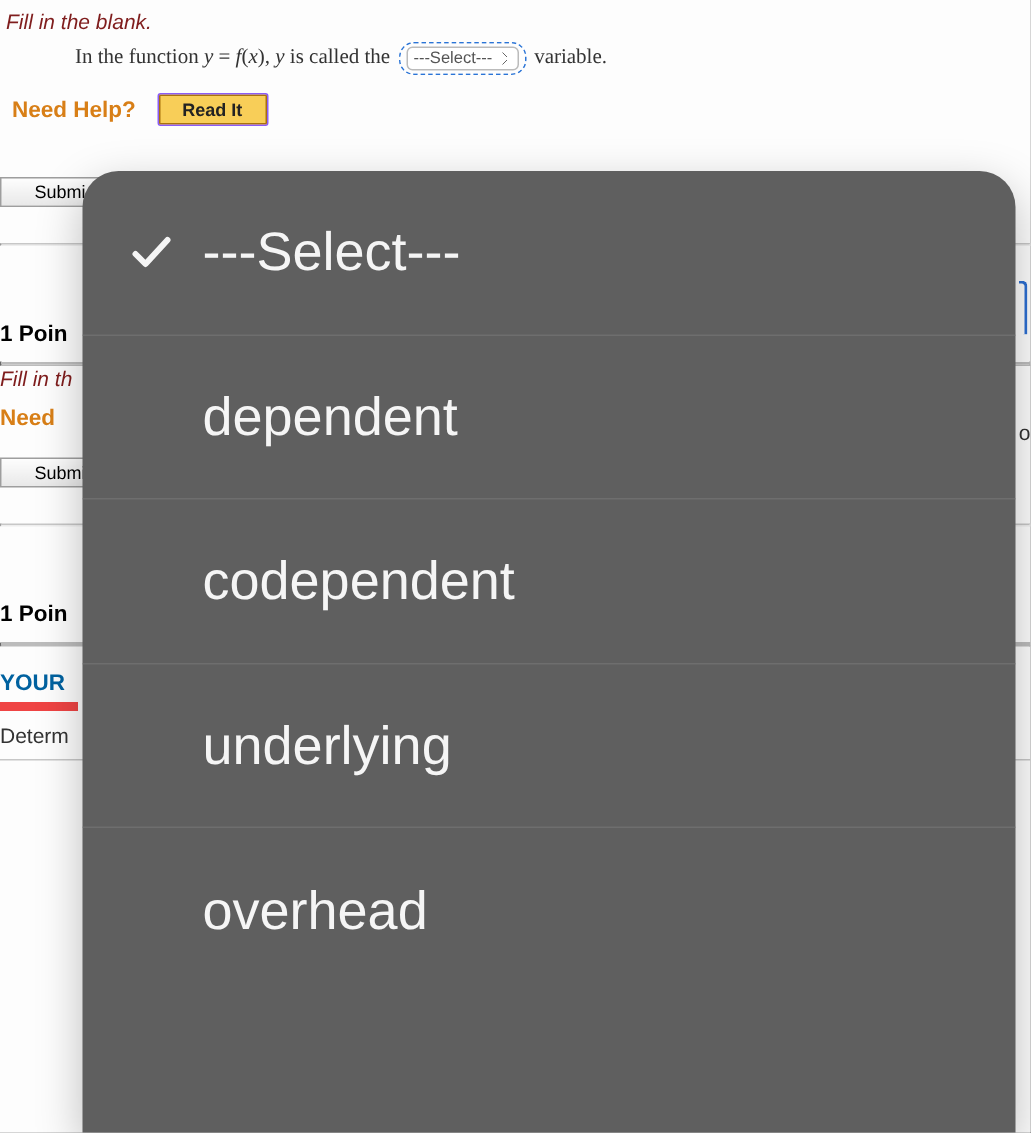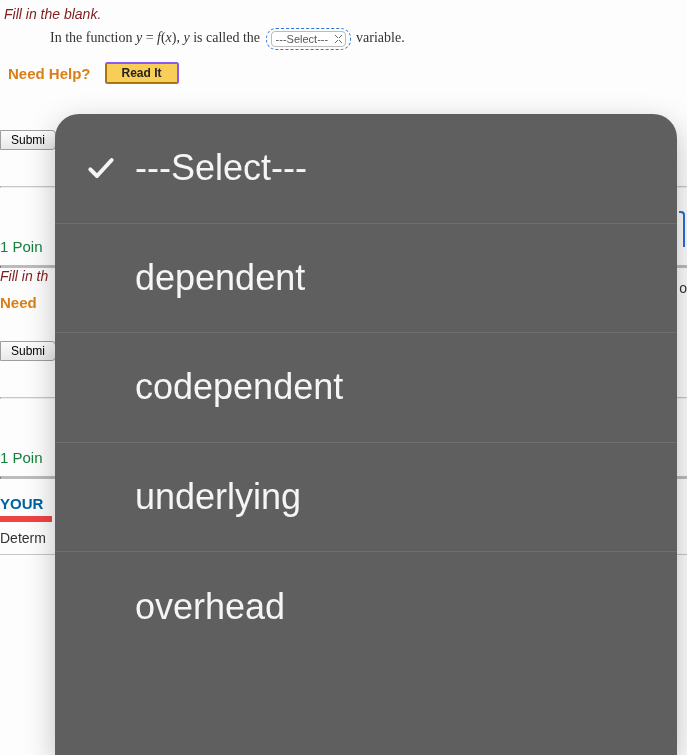--- a/index.html
+++ b/index.html
@@ -78,39 +78,39 @@
     font-size: 12px;
     padding: 3px 16px;
     border-radius: 2px;
     cursor: pointer;
   }
   .submit-btn {
     font-size: 12px;
     background: linear-gradient(#fdfdfd, #e8e8e8);
     border: 1px solid #9e9e9e;
     border-radius: 4px;
-    padding: 2px 10px;
-    margin: 12px;
+    padding: 2px 22px;
+    margin: 0;
     cursor: pointer;
   }
   .divider {
     border-top: 1px solid #c7c7c7;
     margin: 0;
   }
   .divider.thick { border-top-width: 2px; border-color:#bcbcbc; }
   .points-row {
     display:flex;
     justify-content:space-between;
     align-items:center;
     margin: 14px 2px 10px 0;
   }
   .points-label {
     font-size: 15px;
-    font-weight: normal;
-    color:#15803d;
+    font-weight: bold;
+    color:#000000;
     margin-top:36px;
   }
   .placeholder-box {
     width: 4px;
     height: 34px;
     border: 2px solid #2d6fd2;
     border-left:none;
     border-bottom:none;
     border-radius: 0 4px 0 0;
   }

